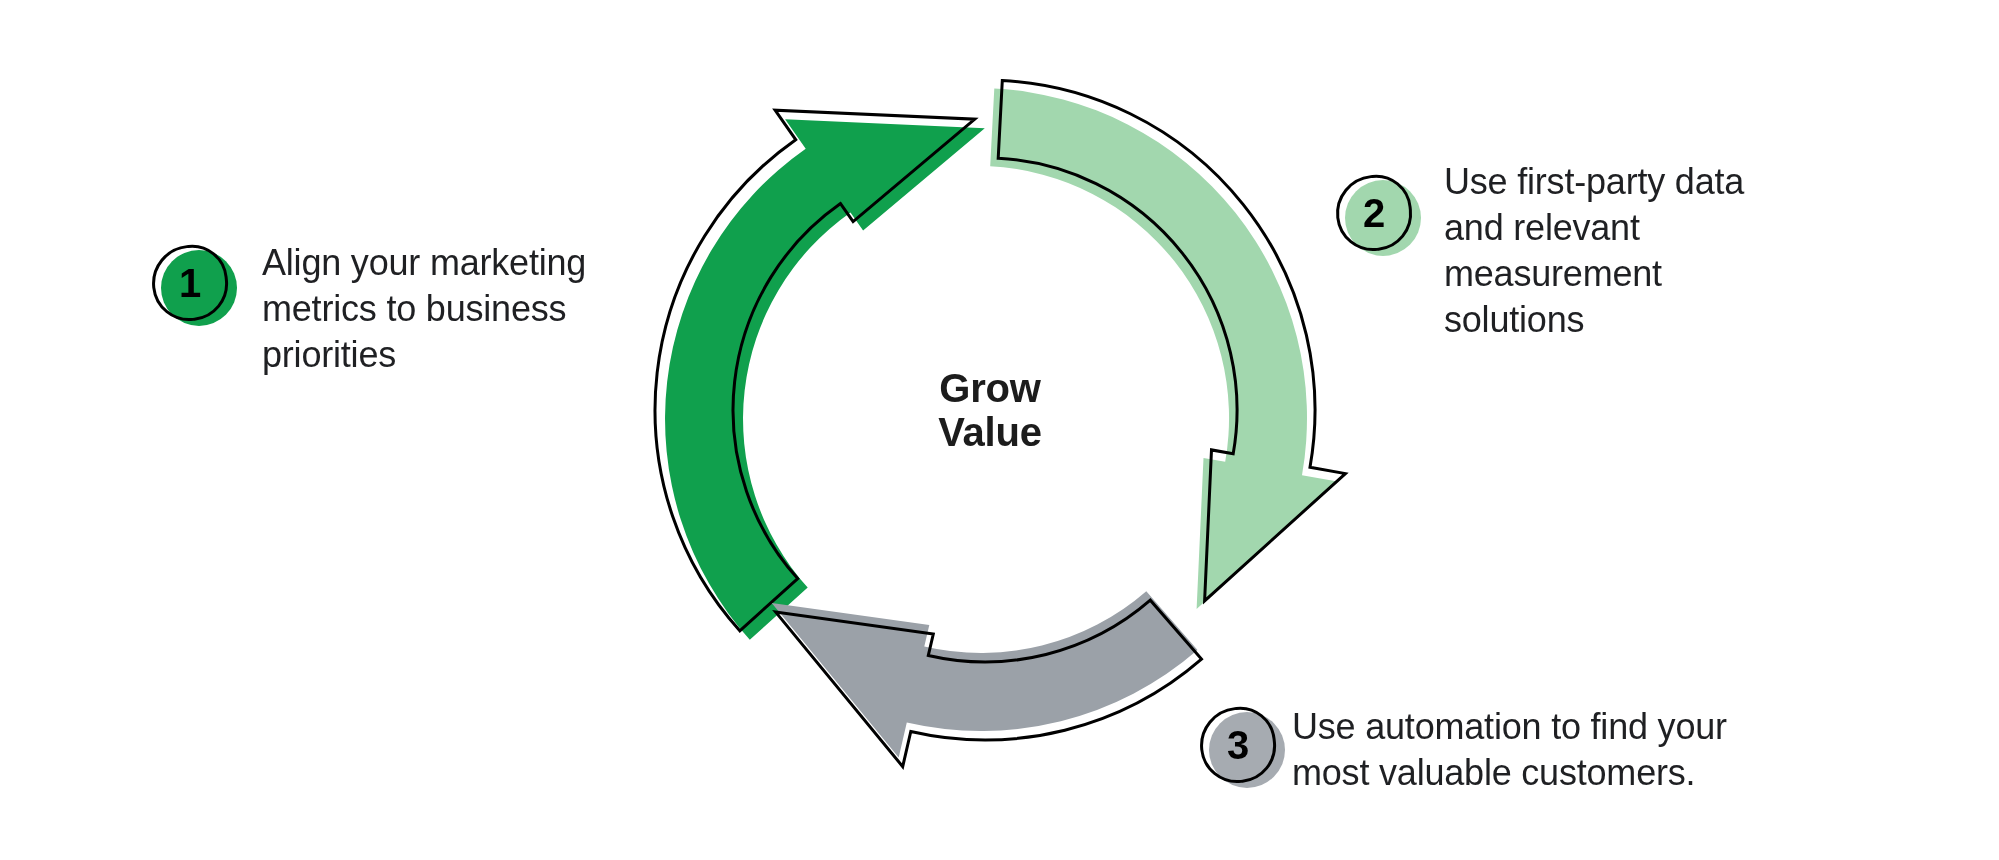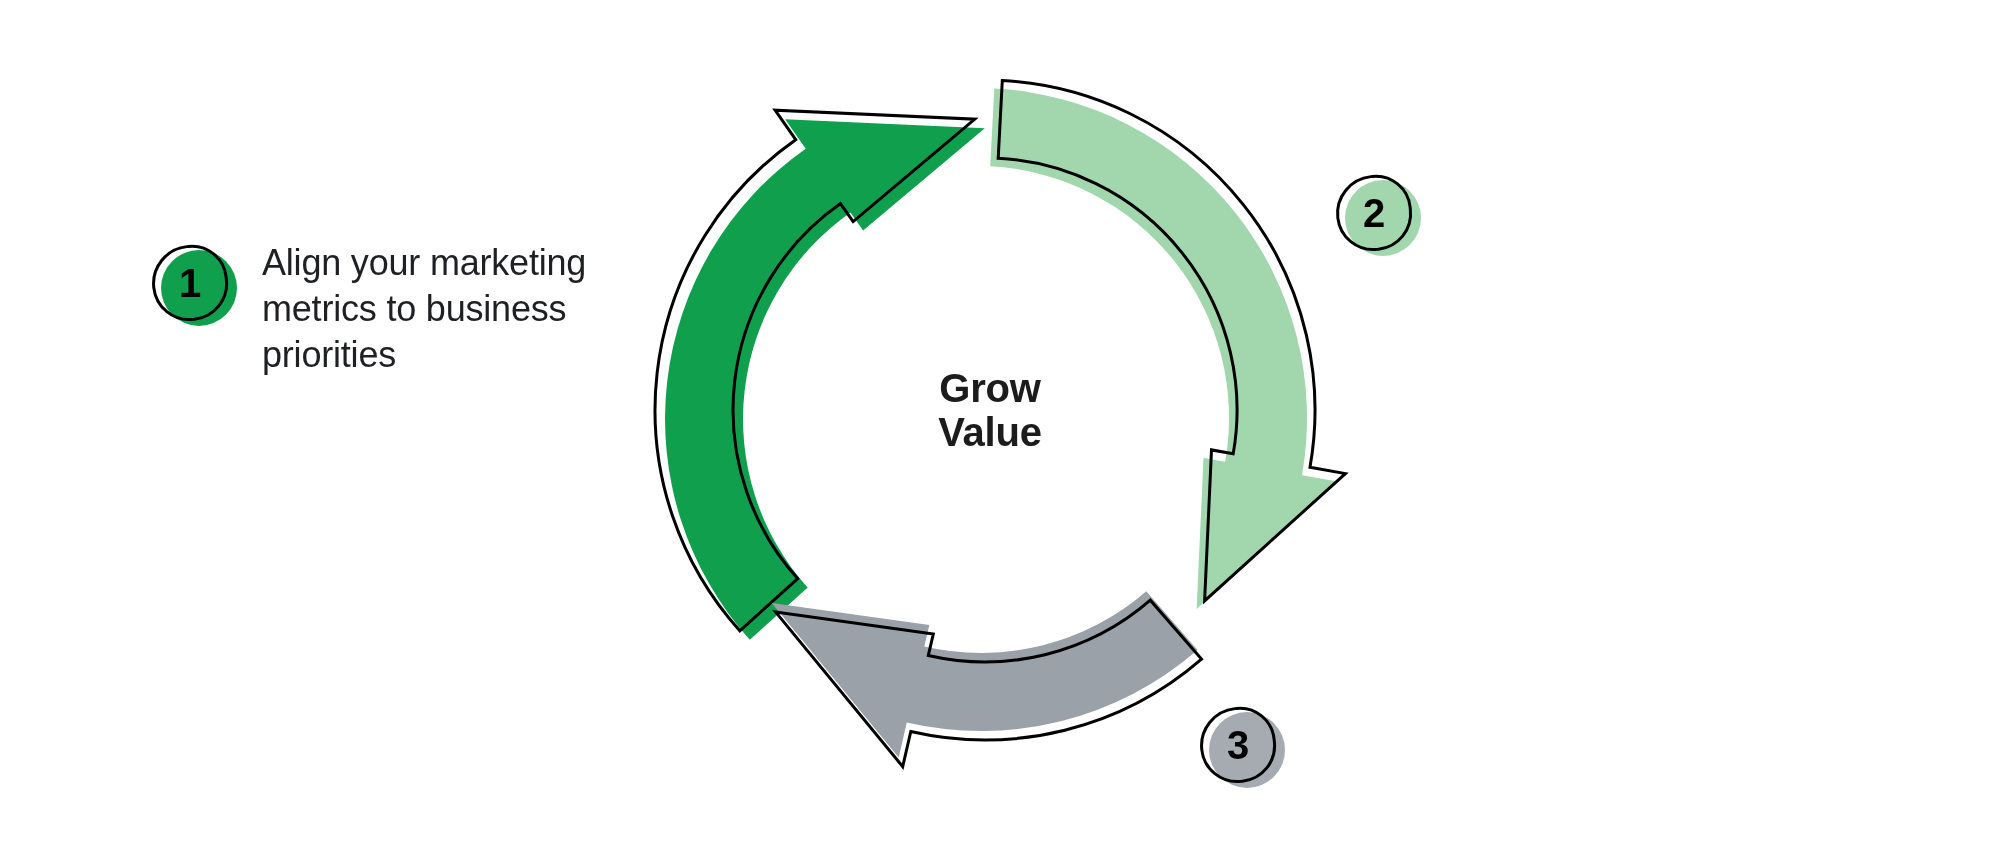--- a/index.html
+++ b/index.html
@@ -74,20 +74,26 @@
   </div>
   <div class="step-text step1-text">Align your marketing
 metrics to business
 priorities</div>
 
   <div class="badge badge2">
     <span class="badge-fill" style="background-color: rgb(162, 215, 174);"></span>
     <span class="badge-ring"></span>
     <span class="badge-number">2</span>
   </div>
+  <div class="step-text step2-text">Use first-party data
+and relevant
+measurement
+solutions</div>
 
   <div class="badge badge3">
     <span class="badge-fill" style="background-color: rgb(166, 171, 177);"></span>
     <span class="badge-ring"></span>
     <span class="badge-number">3</span>
   </div>
+  <div class="step-text step3-text">Use automation to find your
+most valuable customers.</div>
 
 </div>
 
 </body></html>

